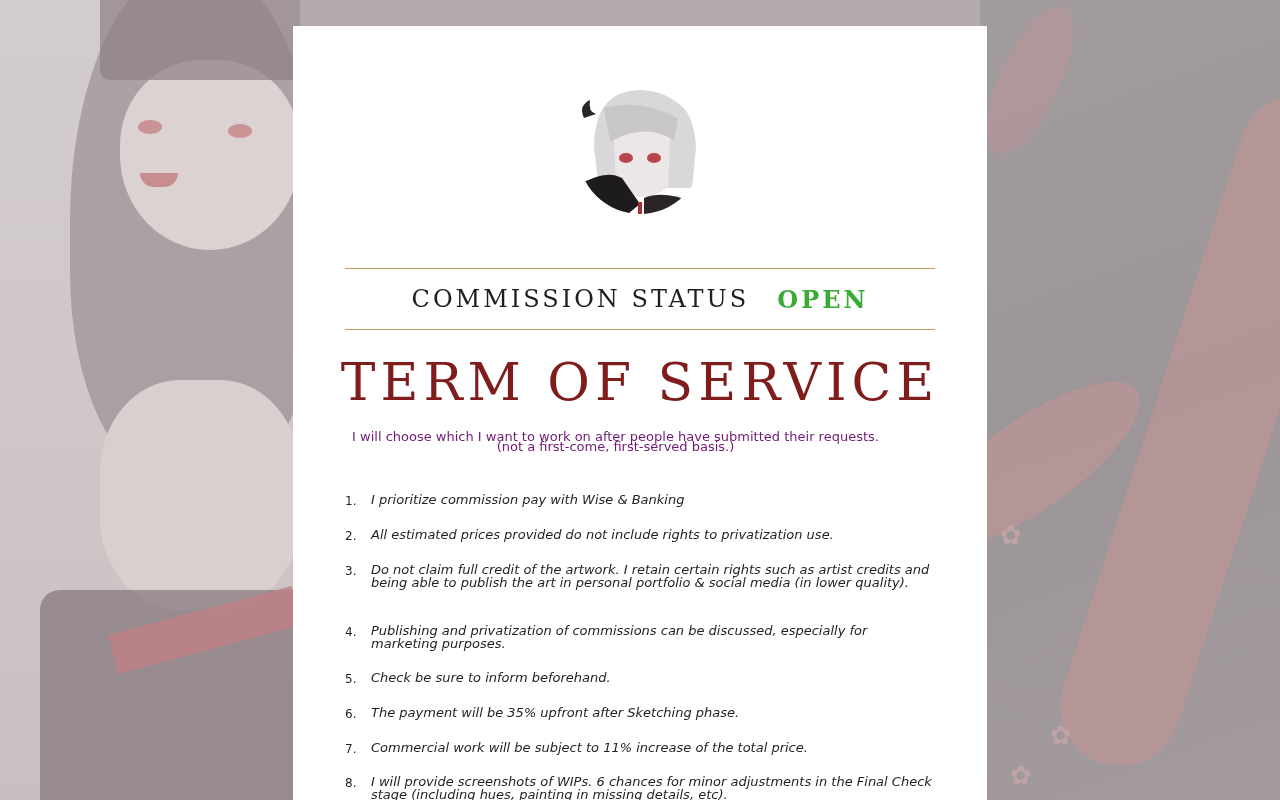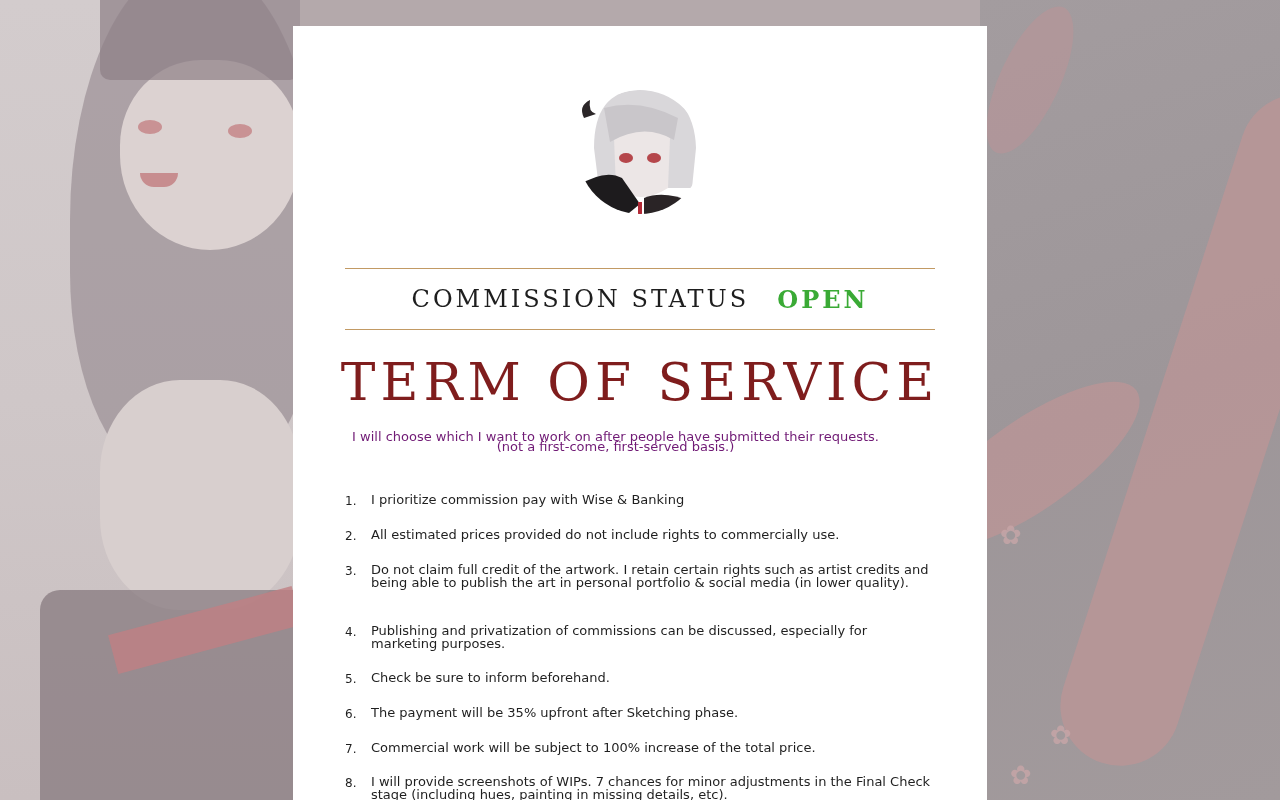--- a/index.html
+++ b/index.html
@@ -49,21 +49,21 @@
     font-family: "DejaVu Sans", sans-serif; font-size: 13px; color: #701a75;
   }
   .tos-list {
     position: absolute; left: 345px; top: 493px; width: 590px; margin: 0; padding: 0; list-style: none;
   }
   .tos-list li {
     position: absolute; left: 0; width: 590px; display: flex;
     font-family: "DejaVu Sans", sans-serif; font-size: 13px; color: #1f1f1f; line-height: 13px;
   }
   .tos-list .num { width: 26px; flex: 0 0 26px; padding-top: 2px; font-size: 12px; }
-  .tos-list .txt { flex: 1; }
+  .tos-list .txt { flex: 1; font-style: italic; }
 </style>
 </head>
 <body>
 
 <div class="bg">
   <div class="bg-left">
     <div class="hair" style="left:70px;top:-40px;width:250px;height:520px;"></div>
     <div class="face" style="left:120px;top:60px;width:180px;height:190px;"></div>
     <div class="hair" style="left:100px;top:-30px;width:200px;height:110px;border-radius:10px;opacity:.7;"></div>
     <div class="eye" style="left:138px;top:120px;"></div>
@@ -117,39 +117,39 @@
 <div class="intro" style="top:429px;">I will choose which I want to work on after people have submitted their requests.</div>
 <div class="intro" style="top:439px;">(not a first-come, first-served basis.)</div>
 
 <ol class="tos-list">
   <li style="top:0px;">
     <span class="num">1.</span>
     <span class="txt">I prioritize commission pay with Wise &amp; Banking</span>
   </li>
   <li style="top:35px;">
     <span class="num">2.</span>
-    <span class="txt">All estimated prices provided do not include rights to commercially use.</span>
+    <span class="txt">All estimated prices provided do not include rights to privatization use.</span>
   </li>
   <li style="top:70px;">
     <span class="num">3.</span>
     <span class="txt">Do not claim full credit of the artwork. I retain certain rights such as artist credits and being able to publish the art in personal portfolio &amp; social media (in lower quality).</span>
   </li>
   <li style="top:131px;">
     <span class="num">4.</span>
     <span class="txt">Publishing and privatization of commissions can be discussed, especially for marketing purposes.</span>
   </li>
   <li style="top:178px;">
     <span class="num">5.</span>
     <span class="txt">Check be sure to inform beforehand.</span>
   </li>
   <li style="top:213px;">
     <span class="num">6.</span>
     <span class="txt">The payment will be 35% upfront after Sketching phase.</span>
   </li>
   <li style="top:248px;">
     <span class="num">7.</span>
-    <span class="txt">Commercial work will be subject to 100% increase of the total price.</span>
+    <span class="txt">Commercial work will be subject to 11% increase of the total price.</span>
   </li>
   <li style="top:282px;">
     <span class="num">8.</span>
-    <span class="txt">I will provide screenshots of WIPs. 7 chances for minor adjustments in the Final Check stage (including hues, painting in missing details, etc).</span>
+    <span class="txt">I will provide screenshots of WIPs. 6 chances for minor adjustments in the Final Check stage (including hues, painting in missing details, etc).</span>
   </li>
 </ol>
 
 </body></html>

